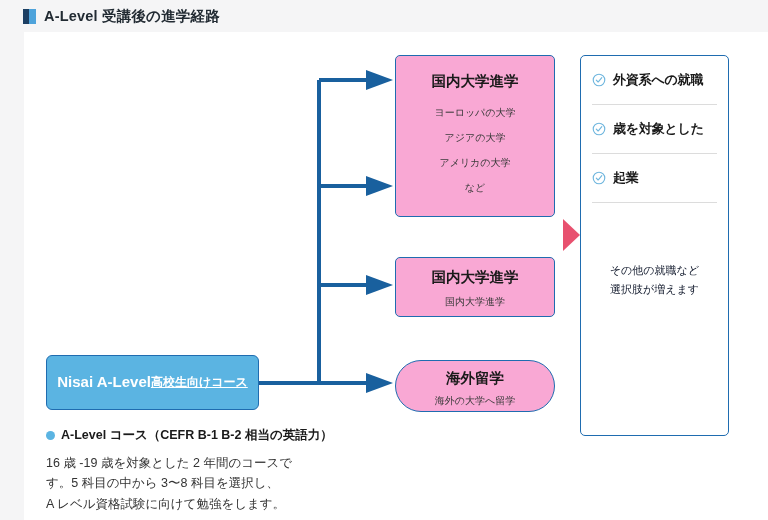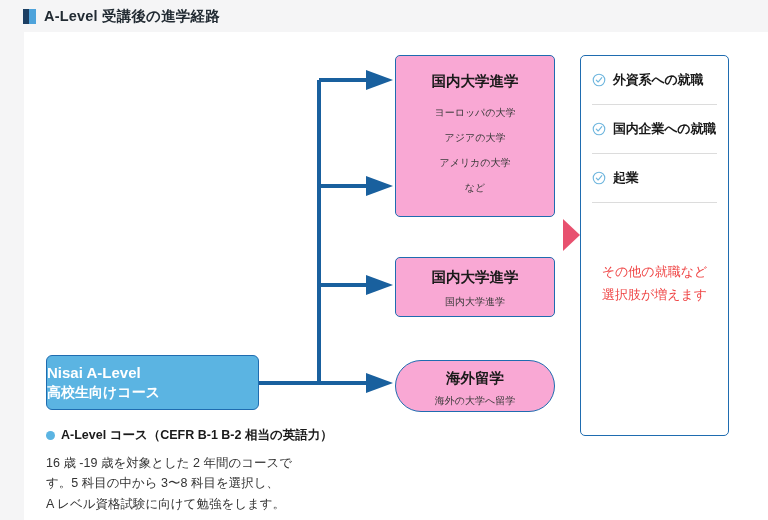--- a/index.html
+++ b/index.html
@@ -37,32 +37,32 @@
   #box-univ-domestic{left:395px;top:257px;width:160px;height:60px;padding-top:10px;}
   #box-univ-domestic .b-title{margin-bottom:8px;}
 
   
   #box-study-abroad{left:395px;top:360px;width:160px;height:52px;padding-top:8px;border-radius:26px;}
   #box-study-abroad .b-title{margin-bottom:6px;}
 
   
   #box-course{position:absolute;left:46px;top:355px;width:213px;height:55px;
       background:#5bb4e2;border:1.6px solid #1f6cb0;border-radius:6px;box-sizing:border-box;
-      display:flex;flex-direction:column;align-items:flex-start;justify-content:center;}
+      display:flex;flex-direction:row;align-items:center;justify-content:center;}
   #box-course .c-en{color:#ffffff;font-size:15px;font-weight:bold;line-height:1.35;white-space:nowrap;}
-  #box-course .c-jp{color:#ffffff;font-size:14px;font-weight:bold;line-height:1.35;white-space:nowrap;}
+  #box-course .c-jp{color:#ffffff;font-size:12px;font-weight:bold;line-height:1.35;white-space:nowrap;text-decoration:underline;}
 
   
   #panel-outcomes{position:absolute;left:580px;top:40px;width:149px;height:381px;
       background:#ffffff;border:1.6px solid #1f6cb0;border-radius:5px;box-sizing:border-box;padding:0 11px;margin-top:15px;}
   .oc-item{display:flex;align-items:center;height:48px;gap:7px;}
   .oc-check{flex:0 0 auto;width:14px;height:14px;display:block;}
   .oc-label{font-size:13px;font-weight:bold;color:#1a1a1a;white-space:nowrap;letter-spacing:-.2px;}
   .oc-rule{height:1px;background:#dcdcdc;margin:0;}
-  #panel-note{margin-top:58px;text-align:center;font-size:13px;color:#ef4444;line-height:1.75;}
+  #panel-note{margin-top:58px;text-align:center;font-size:11px;color:#0f172a;line-height:1.75;}
 
   
   #connectors{position:absolute;left:0;top:0;width:768px;height:520px;pointer-events:none;}
 
   
   #caption{position:absolute;left:46px;top:427px;width:330px;}
   #caption .cap-head{display:flex;align-items:center;gap:6px;margin-bottom:9px;}
   #caption .cap-dot{width:9px;height:9px;border-radius:50%;background:#5bb4e2;display:block;flex:0 0 auto;}
   #caption .cap-head-text{font-size:12.5px;font-weight:bold;color:#1a1a1a;white-space:nowrap;}
   #caption .cap-line{font-size:12.5px;color:#333333;line-height:1.62;white-space:nowrap;}
@@ -133,21 +133,21 @@
       </svg>
       <span class="oc-label">外資系への就職</span>
     </div>
     <div class="oc-rule"></div>
 
     <div class="oc-item">
       <svg class="oc-check" viewBox="0 0 16 16">
         <circle cx="8" cy="8" r="6.6" fill="none" stroke="#6fb6de" stroke-width="1.3"></circle>
         <polyline points="4.9,8.2 7,10.3 11.2,5.4" fill="none" stroke="#6fb6de" stroke-width="1.3" stroke-linecap="round" stroke-linejoin="round"></polyline>
       </svg>
-      <span class="oc-label">国内企業への就職</span>
+      <span class="oc-label">歳を対象とした</span>
     </div>
     <div class="oc-rule"></div>
 
     <div class="oc-item">
       <svg class="oc-check" viewBox="0 0 16 16">
         <circle cx="8" cy="8" r="6.6" fill="none" stroke="#6fb6de" stroke-width="1.3"></circle>
         <polyline points="4.9,8.2 7,10.3 11.2,5.4" fill="none" stroke="#6fb6de" stroke-width="1.3" stroke-linecap="round" stroke-linejoin="round"></polyline>
       </svg>
       <span class="oc-label">起業</span>
     </div>

